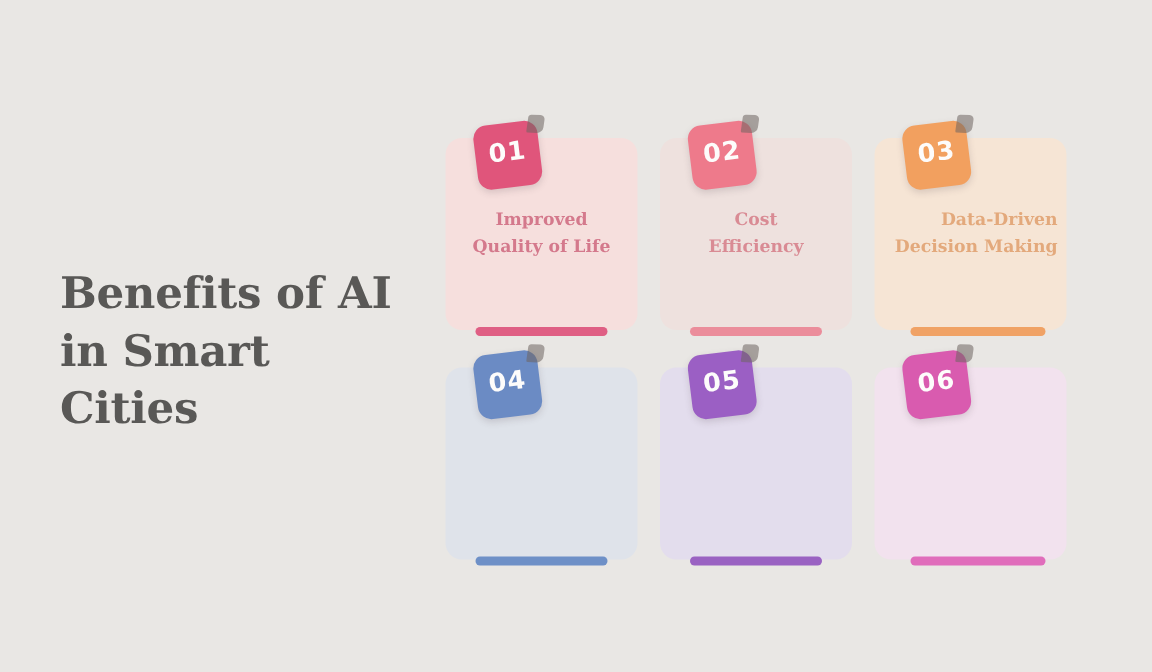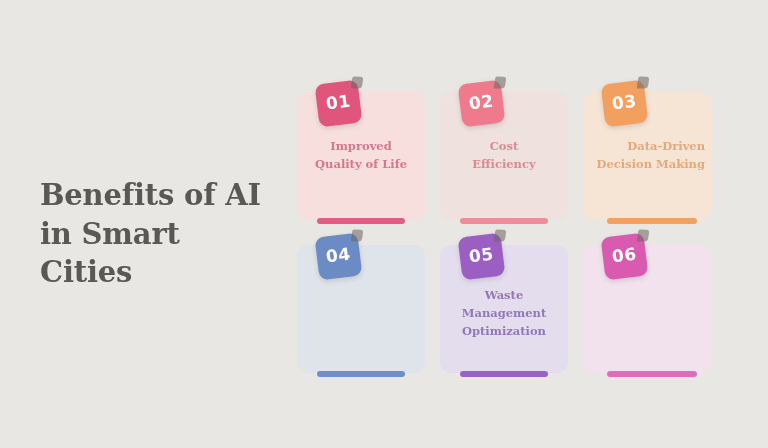--- a/index.html
+++ b/index.html
@@ -176,23 +176,20 @@
         <span class="badge-num">04</span>
       </div>
       <div class="card-bar" style="background: rgb(110, 144, 199);"></div>
     </div>
 
     <div class="card col2 row2" style="background: rgb(227, 221, 237);">
       <div class="badge" style="background: rgb(155, 95, 196);">
         <span class="fold"></span>
         <span class="badge-num">05</span>
       </div>
-      <div class="card-label" style="color: rgb(147, 120, 184);">Waste
-Management
-Optimization</div>
       <div class="card-bar" style="background: rgb(154, 98, 194);"></div>
     </div>
 
     <div class="card col3 row2" style="background: rgb(242, 226, 238);">
       <div class="badge" style="background: rgb(217, 91, 175);">
         <span class="fold"></span>
         <span class="badge-num">06</span>
       </div>
       <div class="card-bar" style="background: rgb(224, 109, 187);"></div>
     </div>

